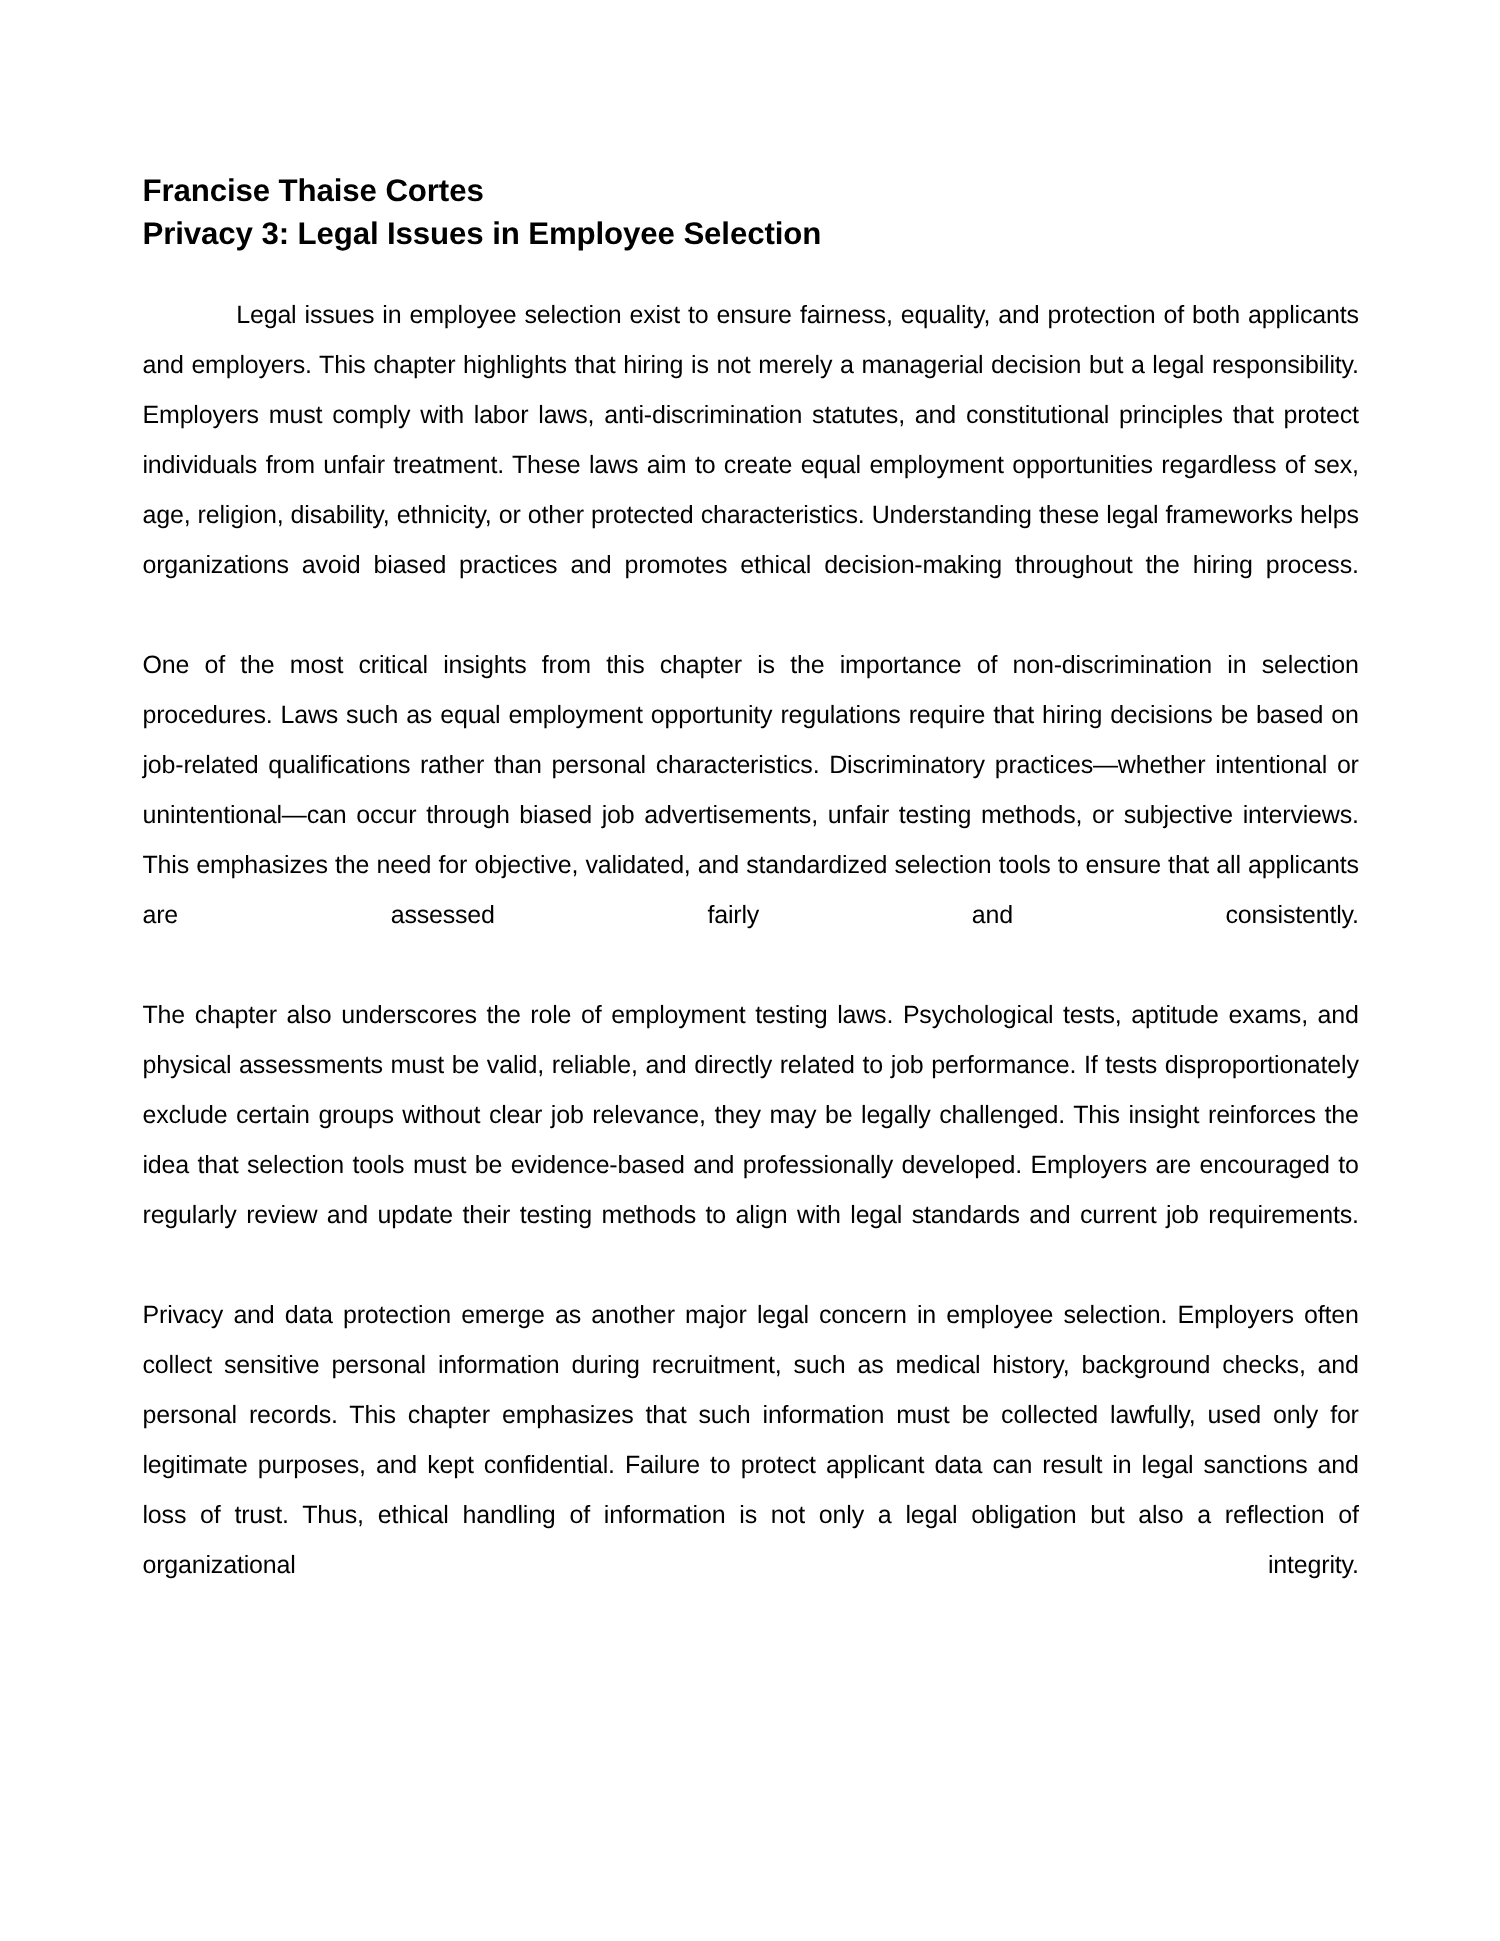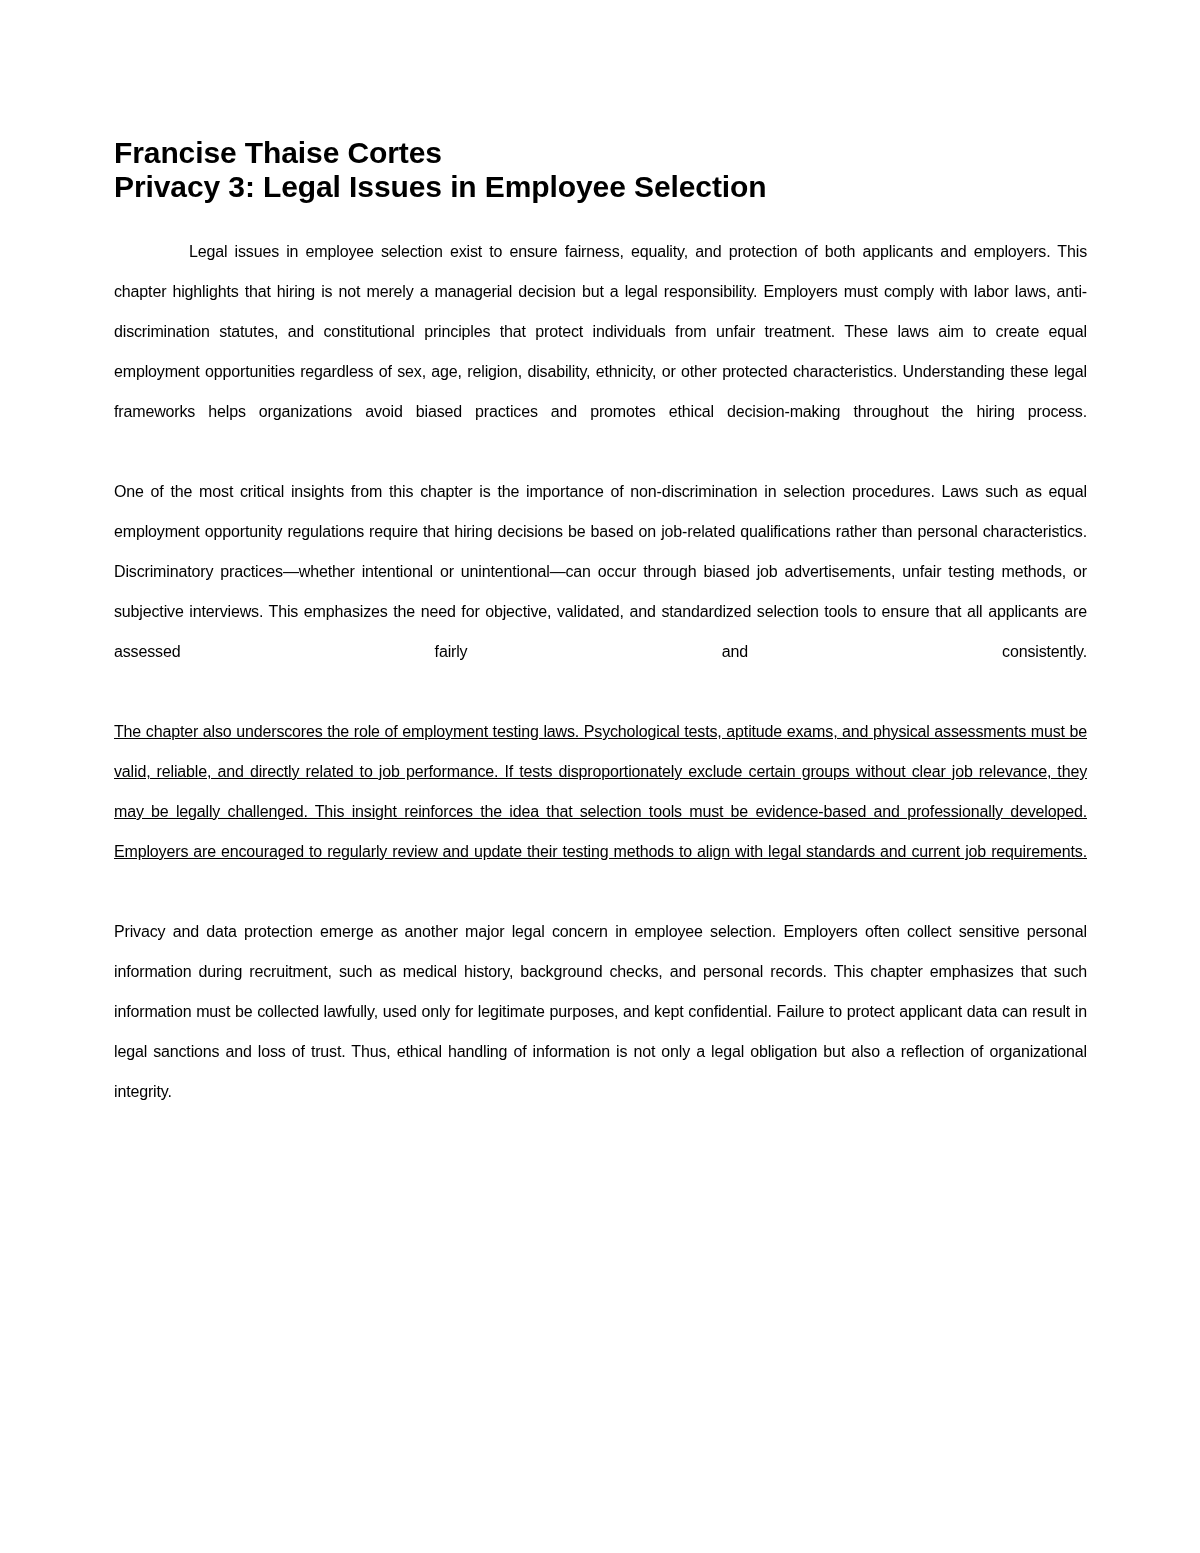--- a/index.html
+++ b/index.html
@@ -25,50 +25,49 @@
   .content {
     position: absolute;
     left: 114px;
     top: 136px;
     width: 973px;
   }
   .doc-header {
     margin: 0 0 0 0;
   }
   .header-line {
-    font-size: 30px;
+    font-size: 25px;
     font-weight: bold;
     line-height: 34px;
     letter-spacing: -0.1px;
     text-align: left;
     white-space: nowrap;
   }
   .body-block {
     margin-top: 28px;
   }
   p.para {
     margin: 0;
-    font-size: 16px;
+    font-size: 20px;
     line-height: 40px;
     text-align: justify;
     text-justify: inter-word;
     letter-spacing: -0.15px;
     word-spacing: 0px;
     hyphens: none;
   }
   p.para.indent-first {
     text-indent: 75px;
   }
   
   p.para.gap-before {
   }
   
   p.para.no-gap {
     margin-top: 0;
-    text-decoration: underline;
   }
   
   p.para::after {
     content: "";
     display: inline-block;
     width: 100%;
   }
 </style>
 </head>
 <body>

